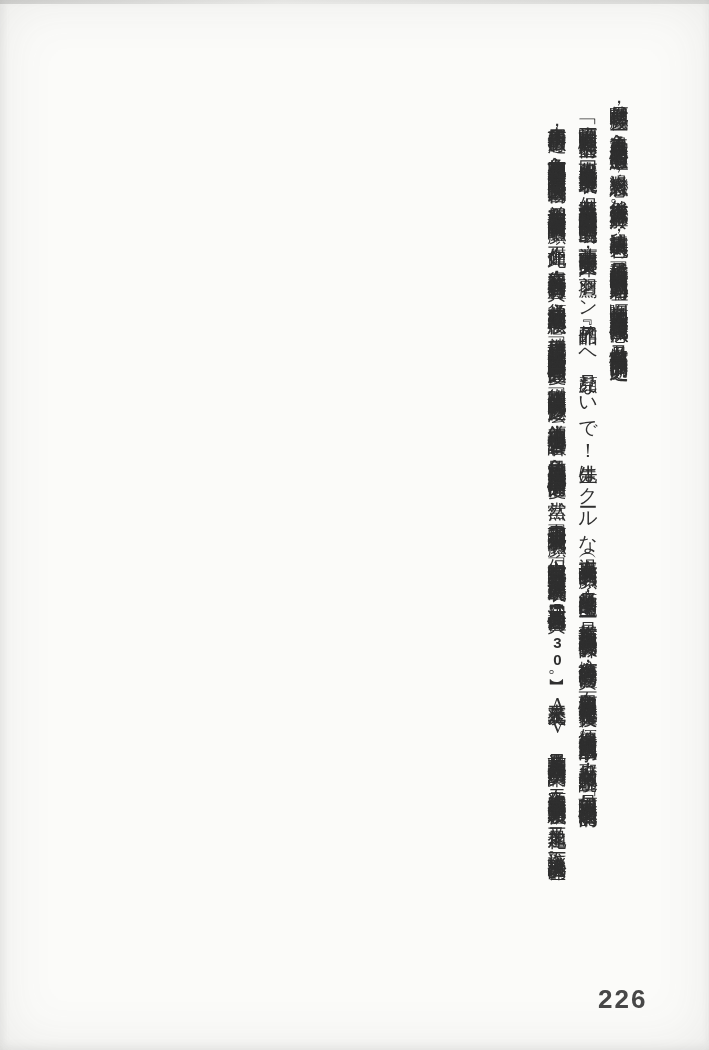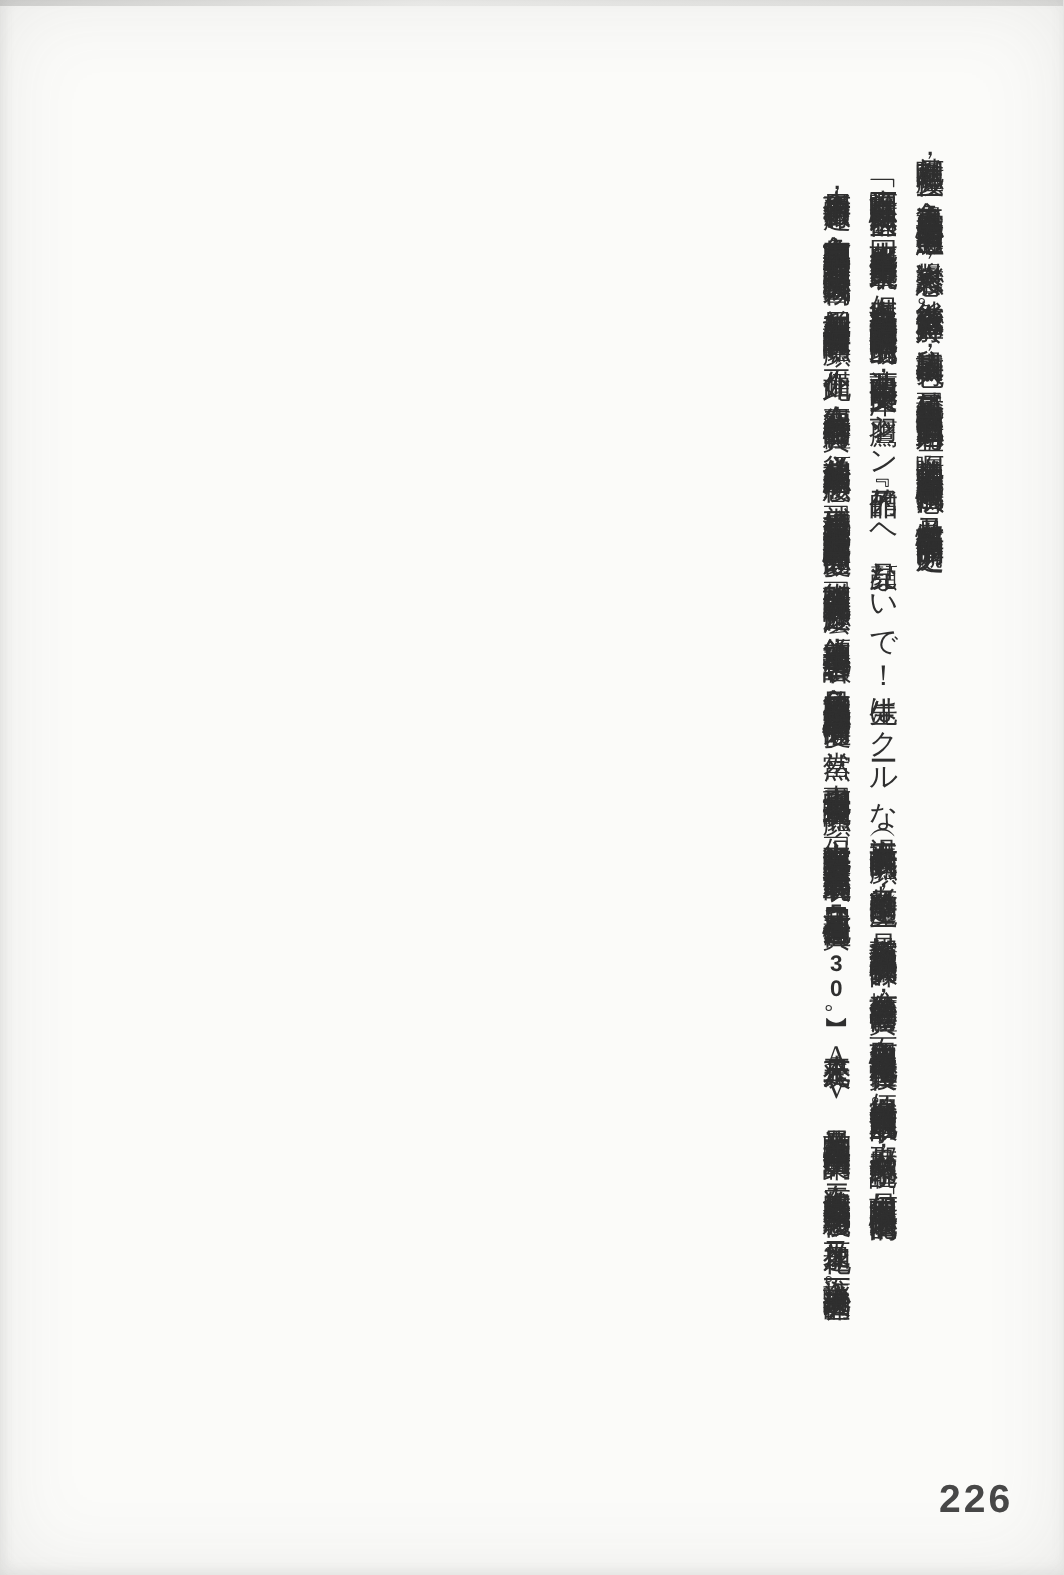--- a/index.html
+++ b/index.html
@@ -54,21 +54,20 @@
   }
   .page-number {
     position: absolute;
     top: 984px;
     left: 598px;
     font-family: "Liberation Sans", "DejaVu Sans", sans-serif;
     font-weight: bold;
     font-size: 26px;
     letter-spacing: 2px;
     color: var(--page-number-ink, #474747);
-    margin-left: 28px;
   }
 </style>
 </head>
 <body>
 
 <div class="page">
   <div class="scan-edge"></div>
 
   <main class="text-area">
     <p class="para">就是啊嘿顏喔」後，主角一邊為自己竟露出這麼羞恥的表情而臉紅，一邊對戀人發怒，然後在戀人道歉下重歸於好。這段故事的最大特色，就是描繪了主角對露出「啊嘿顏」的自己感到羞恥。「啊嘿顏」的功能不是用來向讀者傳達角色的快感，乃是女性向作品跟男性向作品的不同之處。</p>

